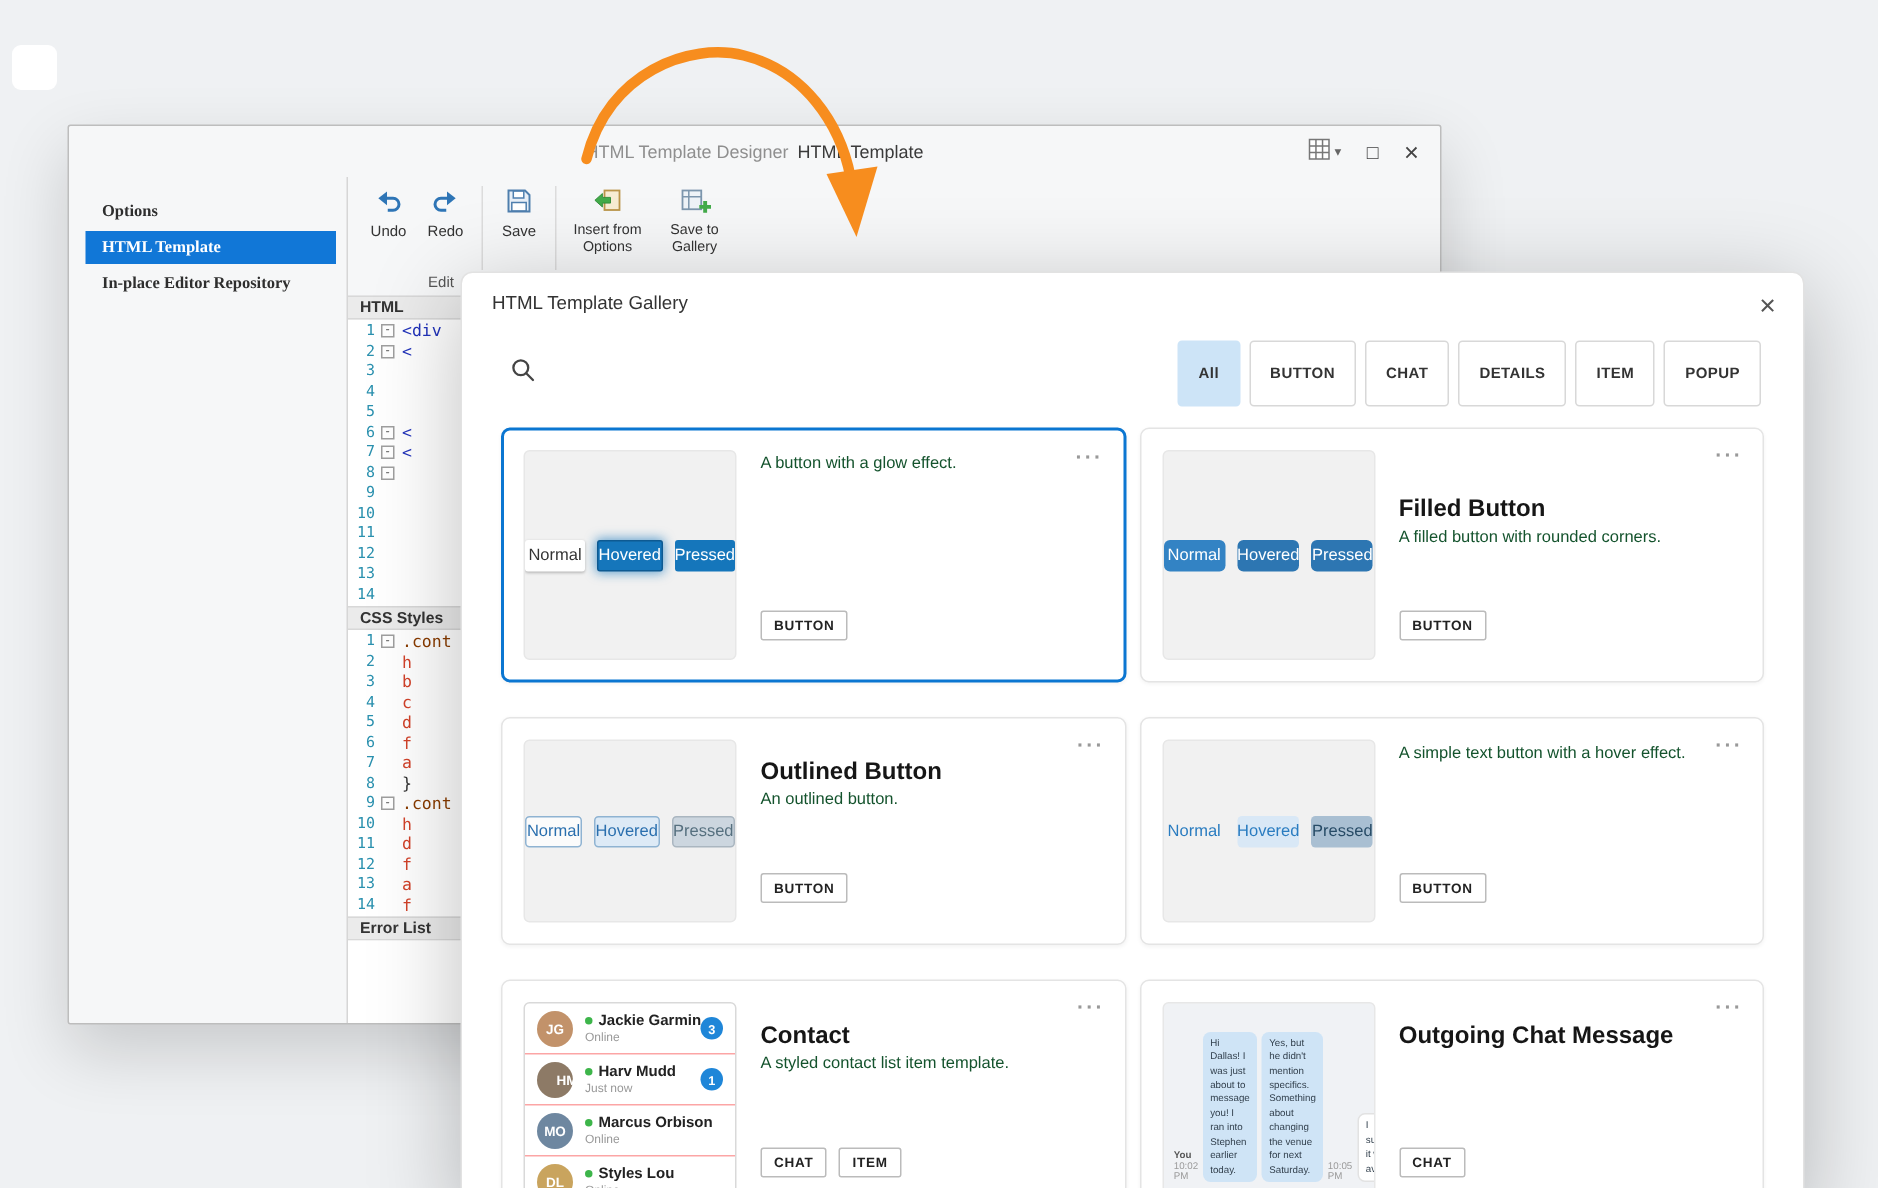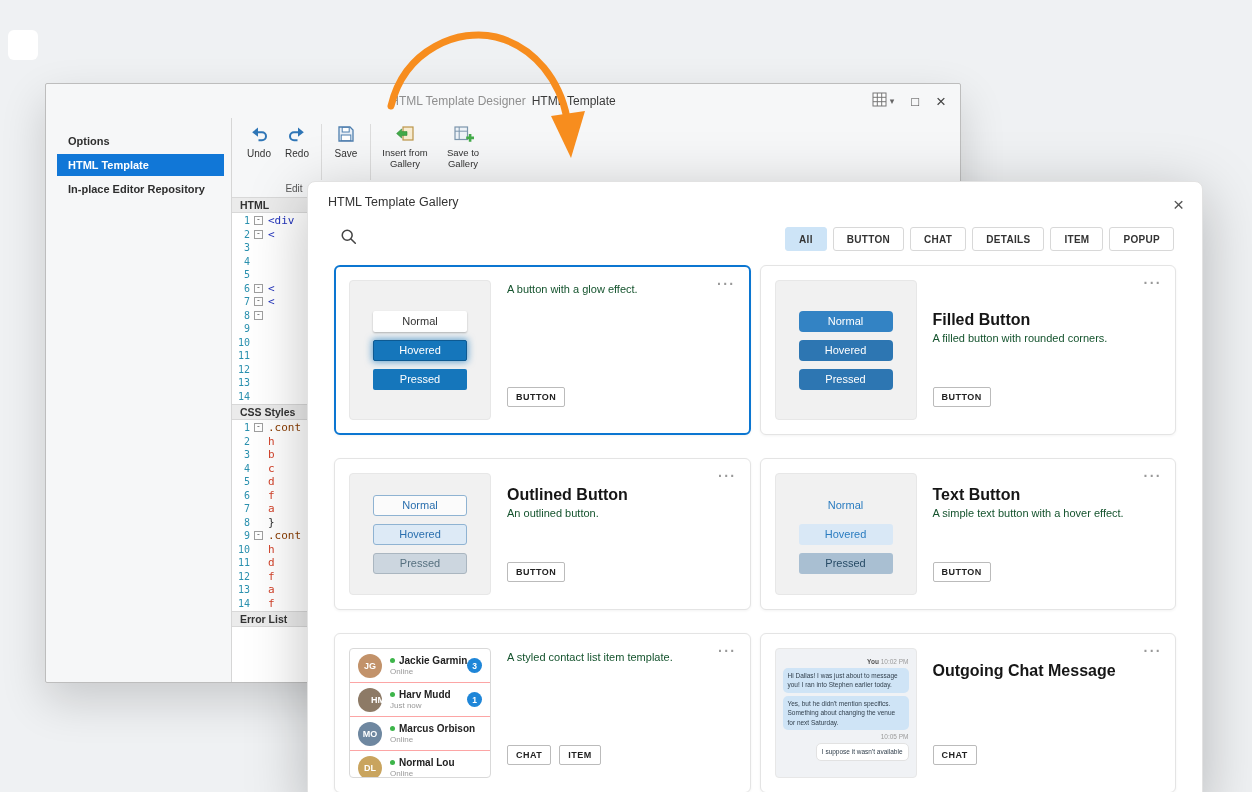--- a/index.html
+++ b/index.html
@@ -21,21 +21,21 @@
   .title-app { color:#8f8f8f; margin-right:6px; }
   .title-doc { color:#3a3a3a; }
   .win-controls { position:absolute; right:14px; top:0; height:100%; display:flex; align-items:center; gap:17px; }
   .wc { display:flex; align-items:center; gap:3px; color:#555; }
   .wc-max { font-size:13px; color:#444; }
   .wc-close { font-size:17px; color:#444; line-height:1; }
   .caret { font-size:9px; color:#666; }
 
   .win-body { display:flex; height:calc(100% - 34px); }
   .sidebar { width:186px; flex:0 0 186px; border-right:1px solid #d6d6d6; padding-top:10px; }
-  .side-item { font-size:11px; font-weight:bold; color:#2e2e2e; padding:5px 11px; margin:2px 7px 2px 11px; }
+  .side-item { font-size:11px; font-weight:bold; color:#2e2e2e; padding:5px 11px; margin:2px 7px 2px 11px;font-family:Liberation Serif, serif; }
   .side-item.selected { background:#1177d7; color:#fff; }
 
   .main { flex:1; display:flex; flex-direction:column; min-width:0; }
   .ribbon { height:79px; flex:0 0 79px; position:relative; display:flex; align-items:flex-start; padding:3px 0 0 8px; }
   .rb-btn { display:flex; flex-direction:column; align-items:center; gap:1px; padding:3px 2px; min-width:38px; font-size:10px; color:#333; text-align:center; line-height:1.15; }
   .rb-btn.wide { width:58px; font-size:9.5px; }
   .rb-sep { width:1px; background:#dcdcdc; height:56px; margin:3px 5px 0 5px; }
   .rb-caption { position:absolute; left:22px; bottom:3px; width:80px; text-align:center; font-size:10px; color:#555; }
 
   .editor { flex:1; display:flex; flex-direction:column; background:#fff; min-height:0; }
@@ -56,28 +56,28 @@
   .gallery {
     position:absolute; left:307px; top:181px; width:896px; height:625px;
     background:#fff; border:1px solid #e2e2e2; border-radius:8px;
     box-shadow:0 14px 60px rgba(0,0,0,.25); z-index:5;
   }
   .g-header { display:flex; justify-content:space-between; align-items:flex-start; padding:13px 18px 0 20px; }
   .g-title { font-size:12.5px; color:#333; }
   .g-close { font-size:19px; color:#555; line-height:1; }
   .g-toolbar { display:flex; align-items:center; justify-content:space-between; padding:13px 28px 12px 32px; }
   .chips { display:flex; gap:6px; }
-  .chip { height:24px; display:flex; align-items:center; padding:0 13px; border:1px solid #d8d8d8; border-radius:3px; font-size:10px; font-weight:bold; letter-spacing:.3px; color:#333; background:#fff; }
+  .chip { height:44px; display:flex; align-items:center; padding:0 13px; border:1px solid #d8d8d8; border-radius:3px; font-size:10px; font-weight:bold; letter-spacing:.3px; color:#333; background:#fff; }
   .chip.selected { background:#cde4f7; border-color:#cde4f7; }
 
   .cards { display:grid; grid-template-columns:1fr 1fr; column-gap:9px; row-gap:23px; padding:2px 26px 0 26px; }
   .card { position:relative; background:#fff; border:1px solid #e4e4e4; border-radius:6px; display:flex; padding:14px; box-shadow:0 1px 3px rgba(0,0,0,.05); }
   .card.selected { border:2px solid #0b76d1; padding:13px; }
   .r1 { height:170px; } .r2 { height:152px; } .r3 { height:160px; }
-  .preview { width:142px; flex:0 0 142px; background:#f1f1f1; border:1px solid #e7e7e7; border-radius:4px; display:flex; flex-direction:column; align-items:center; justify-content:center; gap:8px; overflow:hidden; }
+  .preview { width:142px; flex:0 0 142px; background:#f1f1f1; border:1px solid #e7e7e7; border-radius:4px; display:flex; flex-direction:row; align-items:center; justify-content:center; gap:8px; overflow:hidden; }
   .content { flex:1; padding-left:16px; position:relative; min-width:0; }
   .card-title { font-weight:bold; font-size:16px; color:#161616; }
   .r1 .card-title { margin-top:31px; }
   .r2 .card-title { margin-top:13px; }
   .r3 .card-title { margin-top:14px; }
   .card-desc { font-size:11px; color:#14532d; margin-top:2px; line-height:1.35; padding-right:36px; }
   .tag-row { position:absolute; left:16px; bottom:13px; display:flex; gap:8px; }
   .tag { border:1px solid #bbb; border-radius:2px; font-size:9px; font-weight:bold; letter-spacing:.5px; padding:4px 8px; color:#222; background:#fff; }
   .more { position:absolute; top:9px; right:13px; color:#999; font-weight:bold; font-size:14px; letter-spacing:1.5px; }
 
@@ -173,21 +173,21 @@
                 <rect x="5.2" y="11" width="9.6" height="5.6" fill="#fff" stroke="#4f7fae" stroke-width="1"></rect>
               </svg></span>
           <span>Save</span>
         </div>
         <div class="rb-sep"></div>
         <div class="rb-btn wide">
           <span><svg width="22" height="20" viewBox="0 0 22 20">
                 <rect x="9" y="3" width="10" height="13" fill="#f7ecd2" stroke="#bb9549" stroke-width="1.2"></rect>
                 <path d="M13 7.6 H7.6 V5 L2.6 9.5 L7.6 14 V11.4 H13 Z" fill="#43ab4a" stroke="#2f8a36" stroke-width=".6"></path>
               </svg></span>
-          <span>Insert from Gallery</span>
+          <span>Insert from Options</span>
         </div>
         <div class="rb-btn wide">
           <span><svg width="22" height="20" viewBox="0 0 22 20">
                 <rect x="3" y="3" width="12.5" height="12.5" fill="#eef3f8" stroke="#7c96ad" stroke-width="1.2"></rect>
                 <path d="M3 7.2 H15.5 M7.2 3 V15.5" stroke="#7c96ad" stroke-width="1"></path>
                 <path d="M14.2 12.6 h2.6 v-2.6 h2.6 v2.6 h2.6 v2.6 h-2.6 v2.6 h-2.6 v-2.6 h-2.6 Z" fill="#43ab4a"></path>
               </svg></span>
           <span>Save to Gallery</span>
         </div>
         <div class="rb-caption">Edit</div>
@@ -421,21 +421,20 @@
       <div class="more">···</div>
     </div>
 
     <div class="card r2">
       <div class="preview">
         <span class="pbtn txt-n">Normal</span>
         <span class="pbtn txt-h">Hovered</span>
         <span class="pbtn txt-p">Pressed</span>
       </div>
       <div class="content">
-        <div class="card-title">Text Button</div>
         <div class="card-desc">A simple text button with a hover effect.</div>
         <div class="tag-row">
             <span class="tag">BUTTON</span>
           </div>
       </div>
       <div class="more">···</div>
     </div>
 
     <div class="card r3">
       <div class="preview contact-preview">
@@ -459,27 +458,28 @@
           <span class="avatar av2">MO</span>
           <span class="c-info">
             <span class="c-name">Marcus Orbison</span>
             <span class="c-status">Online</span>
           </span>
 
         </div>
         <div class="c-row">
           <span class="avatar av3">DL</span>
           <span class="c-info">
-            <span class="c-name">Normal Lou</span>
+            <span class="c-name">Styles Lou</span>
             <span class="c-status">Online</span>
           </span>
 
         </div>
       </div>
       <div class="content">
+        <div class="card-title">Contact</div>
         <div class="card-desc">A styled contact list item template.</div>
         <div class="tag-row">
           <span class="tag">CHAT</span>
           <span class="tag">ITEM</span>
         </div>
       </div>
       <div class="more">···</div>
     </div>
 
     <div class="card r3">

